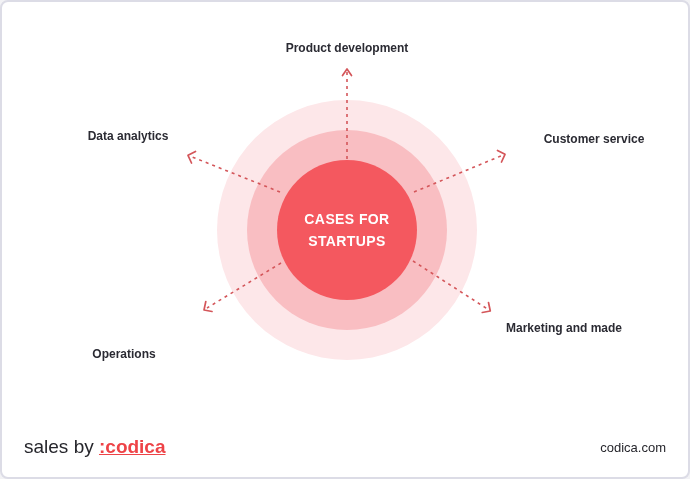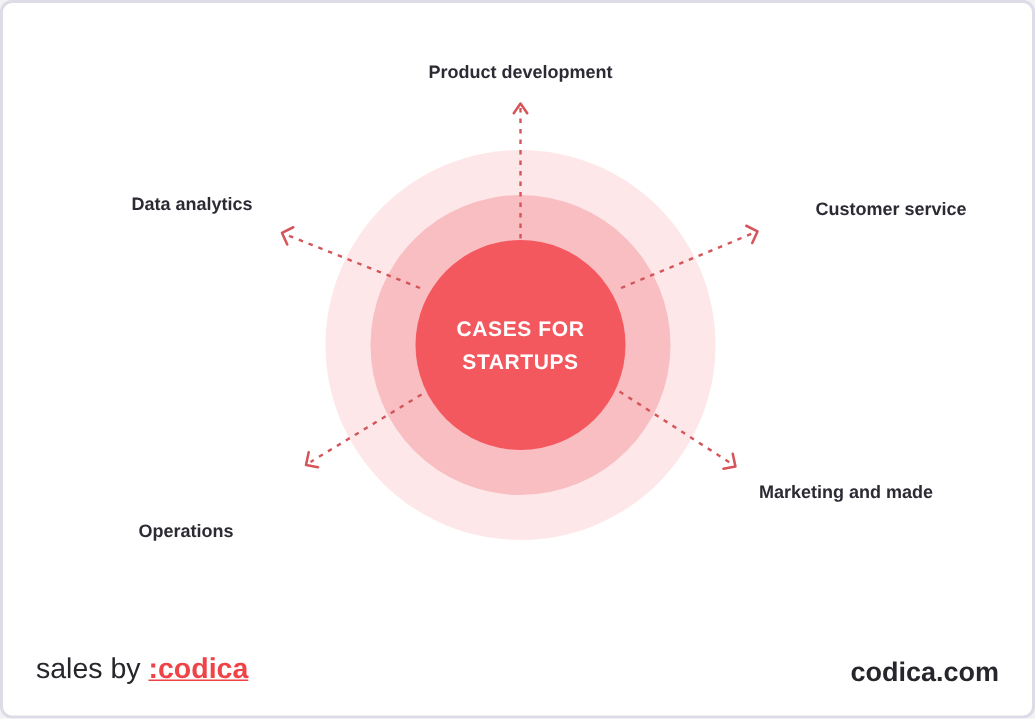--- a/index.html
+++ b/index.html
@@ -100,23 +100,23 @@
     font-weight: 500;
   }
   .footer-left .brand {
     color: var(--brand-red);
     font-weight: 700;
     text-decoration: underline;
   }
   .footer-right {
     position: absolute;
     right: 22px; top: 435px;
-    font-size: 18px;
+    font-size: 13px;
     line-height: 22px;
-    font-weight: 700;
+    font-weight: 400;
     color: var(--footer-dark);
   }
 </style>
 </head>
 <body>
 
 <div class="page">
 
   <div class="ring ring-outer"></div>
   <div class="ring ring-middle"></div>

